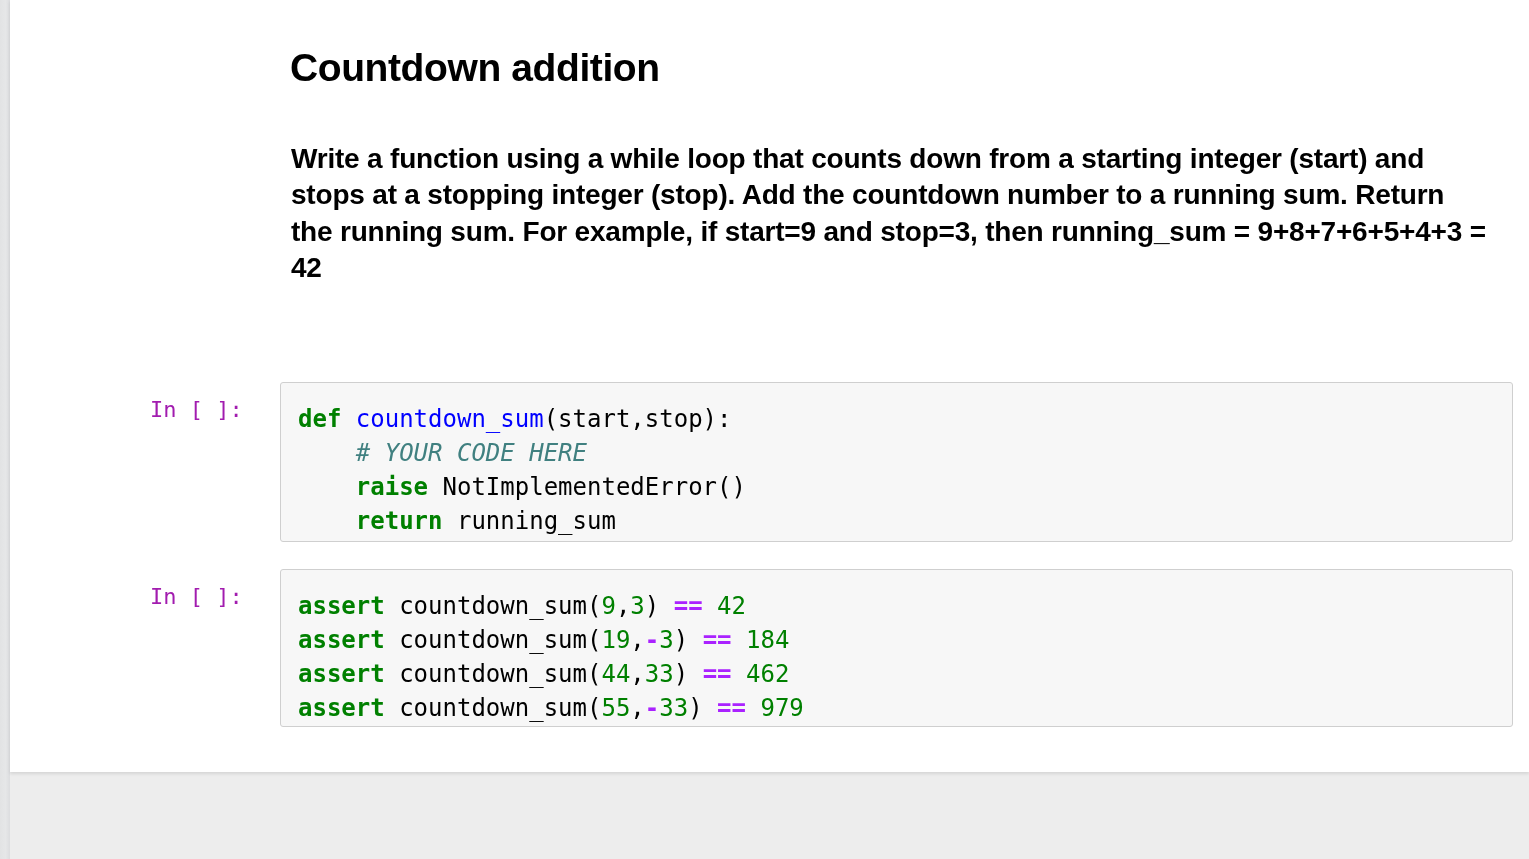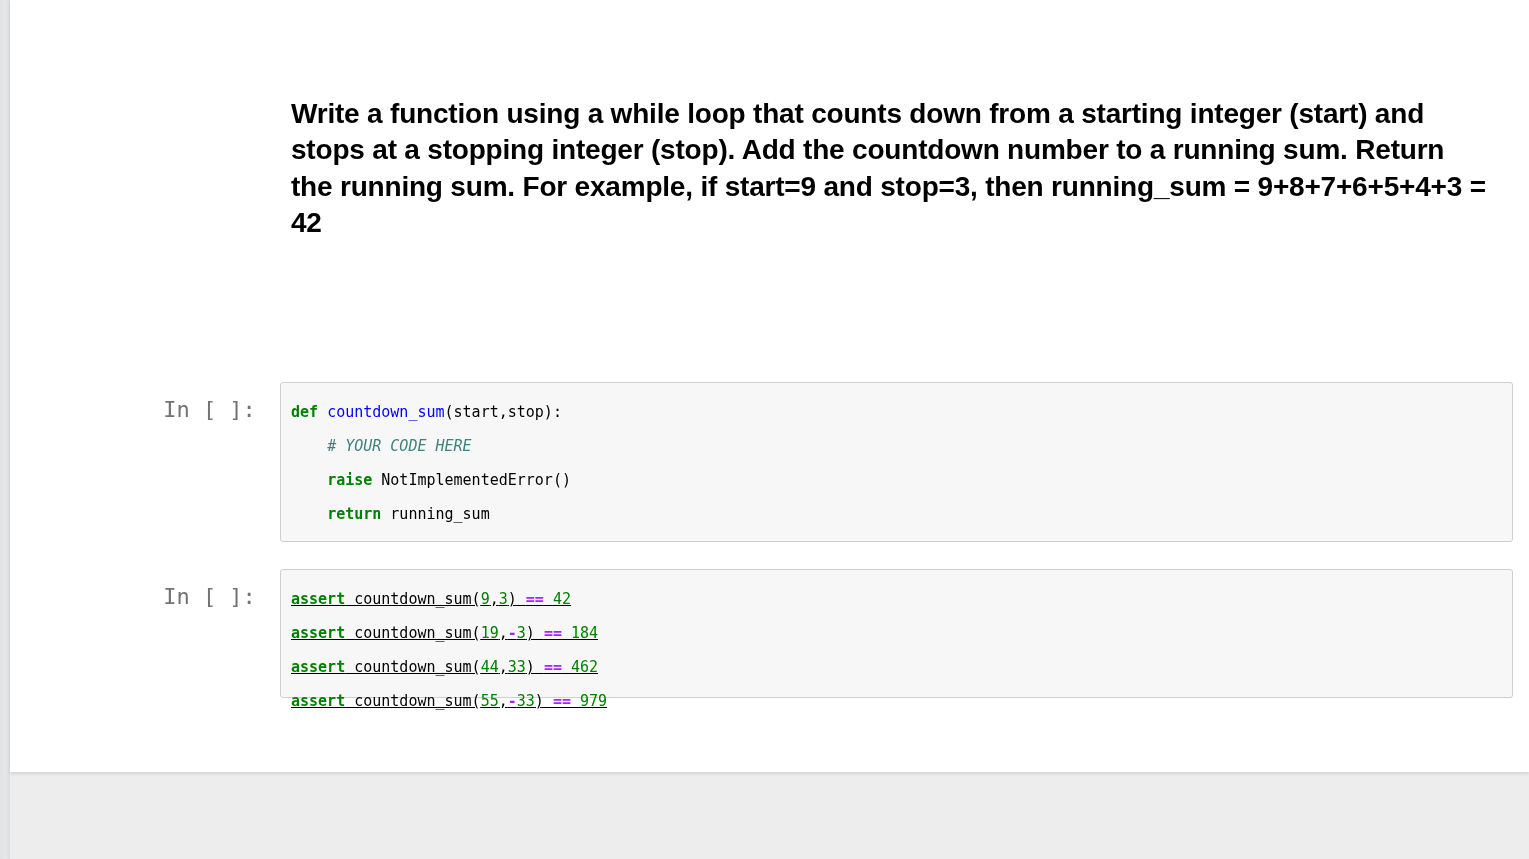--- a/index.html
+++ b/index.html
@@ -74,47 +74,47 @@
     display: flex;
     align-items: flex-start;
   }
 
   #cell-1 { left: 140px; top: 382px; width: 1363px; }
   #cell-2 { left: 140px; top: 569px; width: 1363px; }
 
   .prompt {
     width: 130px;
     flex: 0 0 130px;
-    text-align: center;
+    text-align: left;
     padding-right: 11px;
     padding-top: 17px;
     box-sizing: border-box;
     font-family: "DejaVu Sans Mono", "Liberation Mono", monospace;
     font-size: 22px;
-    color: #737373;
+    color: #a21caf;
     white-space: pre;
     line-height: 1;
   }
 
   .input-area {
     flex: 1 1 auto;
     background: #f7f7f7;
     border: 1px solid #cfcfcf;
     border-radius: 3px;
     padding: 12px 8px 12px 10px;
     box-sizing: border-box;
   }
 
   #cell-1 .input-area { height: 160px; }
-  #cell-2 .input-area { height: 129px; text-decoration: underline; }
+  #cell-2 .input-area { height: 158px; }
 
   pre.source {
-    margin: 0;
+    margin: 7px;
     font-family: "DejaVu Sans Mono", "Liberation Mono", monospace;
-    font-size: 15px;
+    font-size: 24px;
     line-height: 34px;
     color: #000000;
     white-space: pre;
     tab-size: 4;
   }
 
   
   .tok-kw        { color: #008000; font-weight: bold; }
   .tok-fname     { color: #0000ff; }
   .tok-comment   { color: #408080; font-style: italic; }
@@ -124,20 +124,21 @@
 </style>
 </head>
 <body>
 
 <div class="left-gutter"></div>
 
 <div class="notebook-page">
   <div class="page-inner">
 
     <div class="markdown-cell">
+      <h1 class="page-title">Countdown addition</h1>
       <p class="problem-statement">Write a function using a while loop that counts down from a starting integer (start) and stops at a stopping integer (stop). Add the countdown number to a running sum. Return the running sum. For example, if start=9 and stop=3, then running_sum = 9+8+7+6+5+4+3 = 42</p>
     </div>
 
     <div class="code-cell" id="cell-1">
       <div class="prompt">In [ ]:</div>
       <div class="input-area">
         <pre class="source"><span class="tok-kw">def</span><span class="tok-plain"> </span><span class="tok-fname">countdown_sum</span><span class="tok-plain">(start,stop):</span>
 <span class="tok-plain">    </span><span class="tok-comment"># YOUR CODE HERE</span>
 <span class="tok-plain">    </span><span class="tok-kw">raise</span><span class="tok-plain"> NotImplementedError()</span>
 <span class="tok-plain">    </span><span class="tok-kw">return</span><span class="tok-plain"> running_sum</span></pre>

